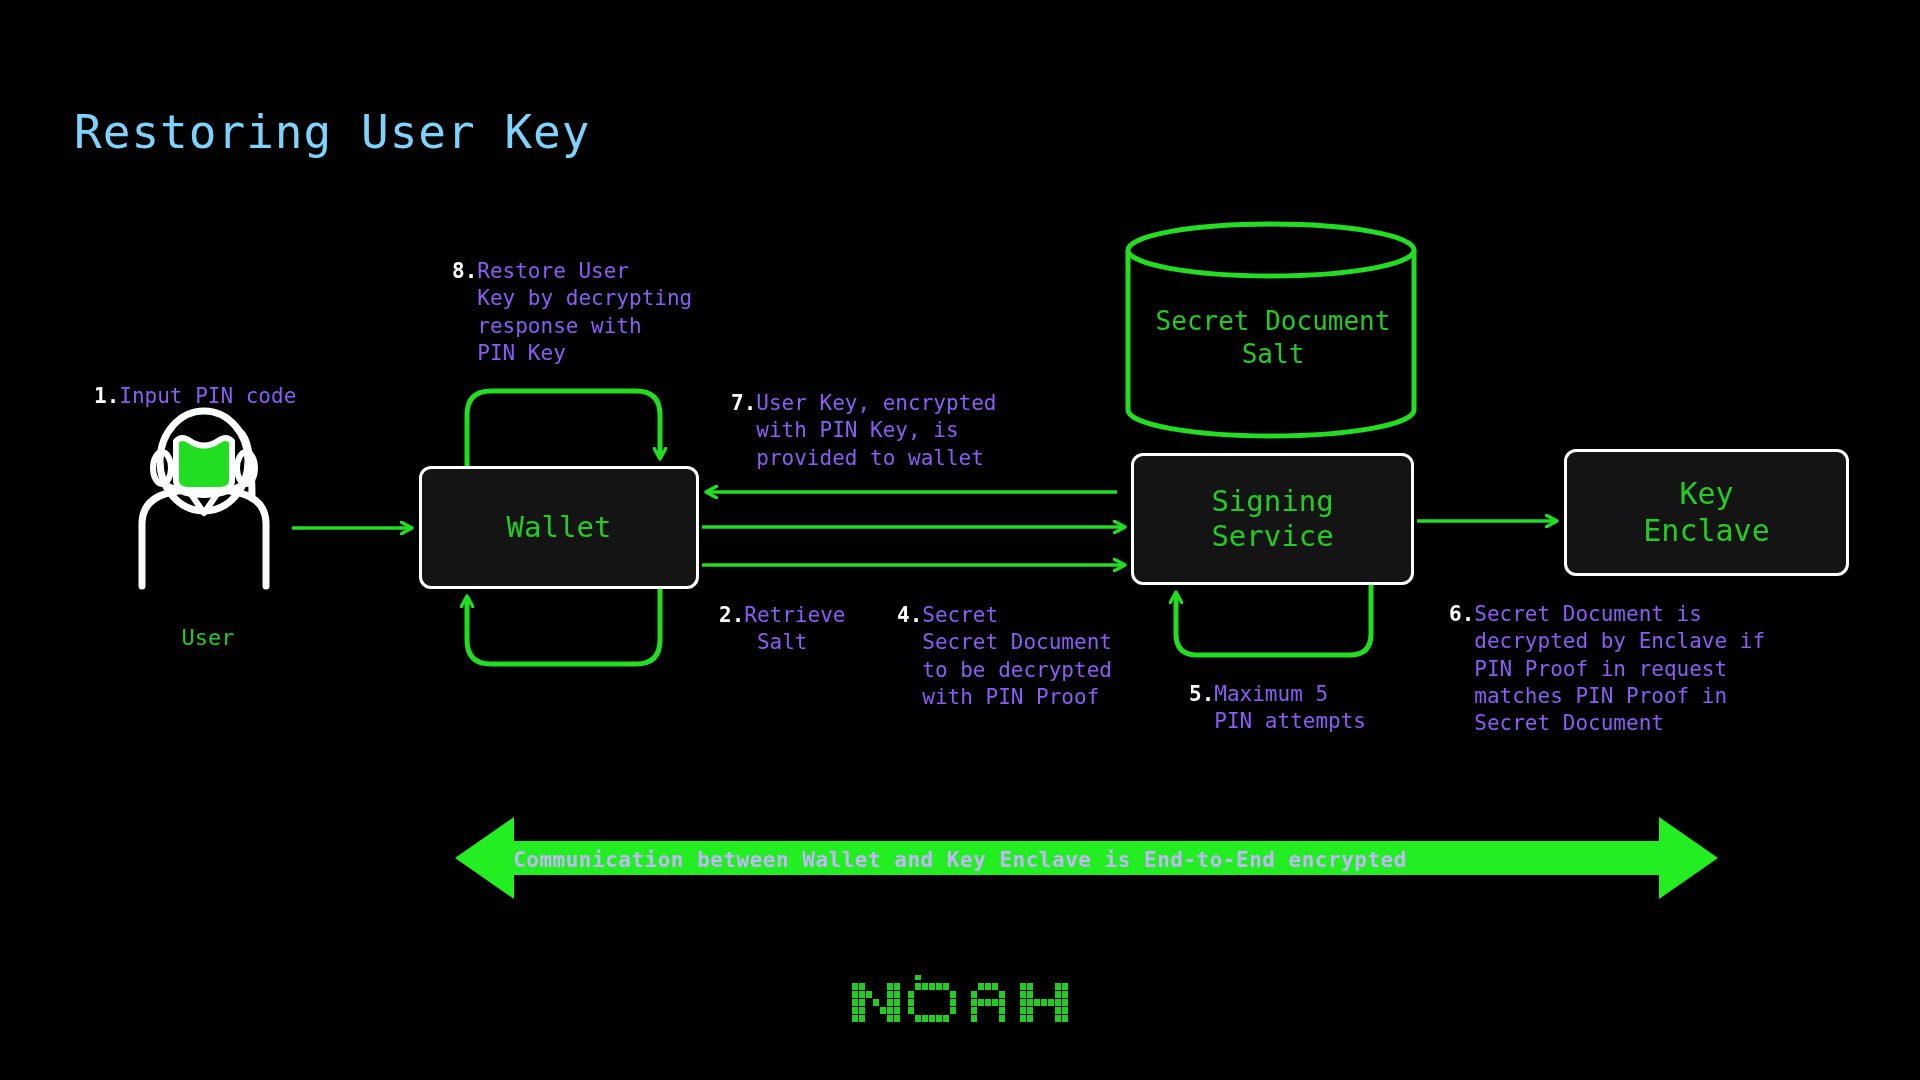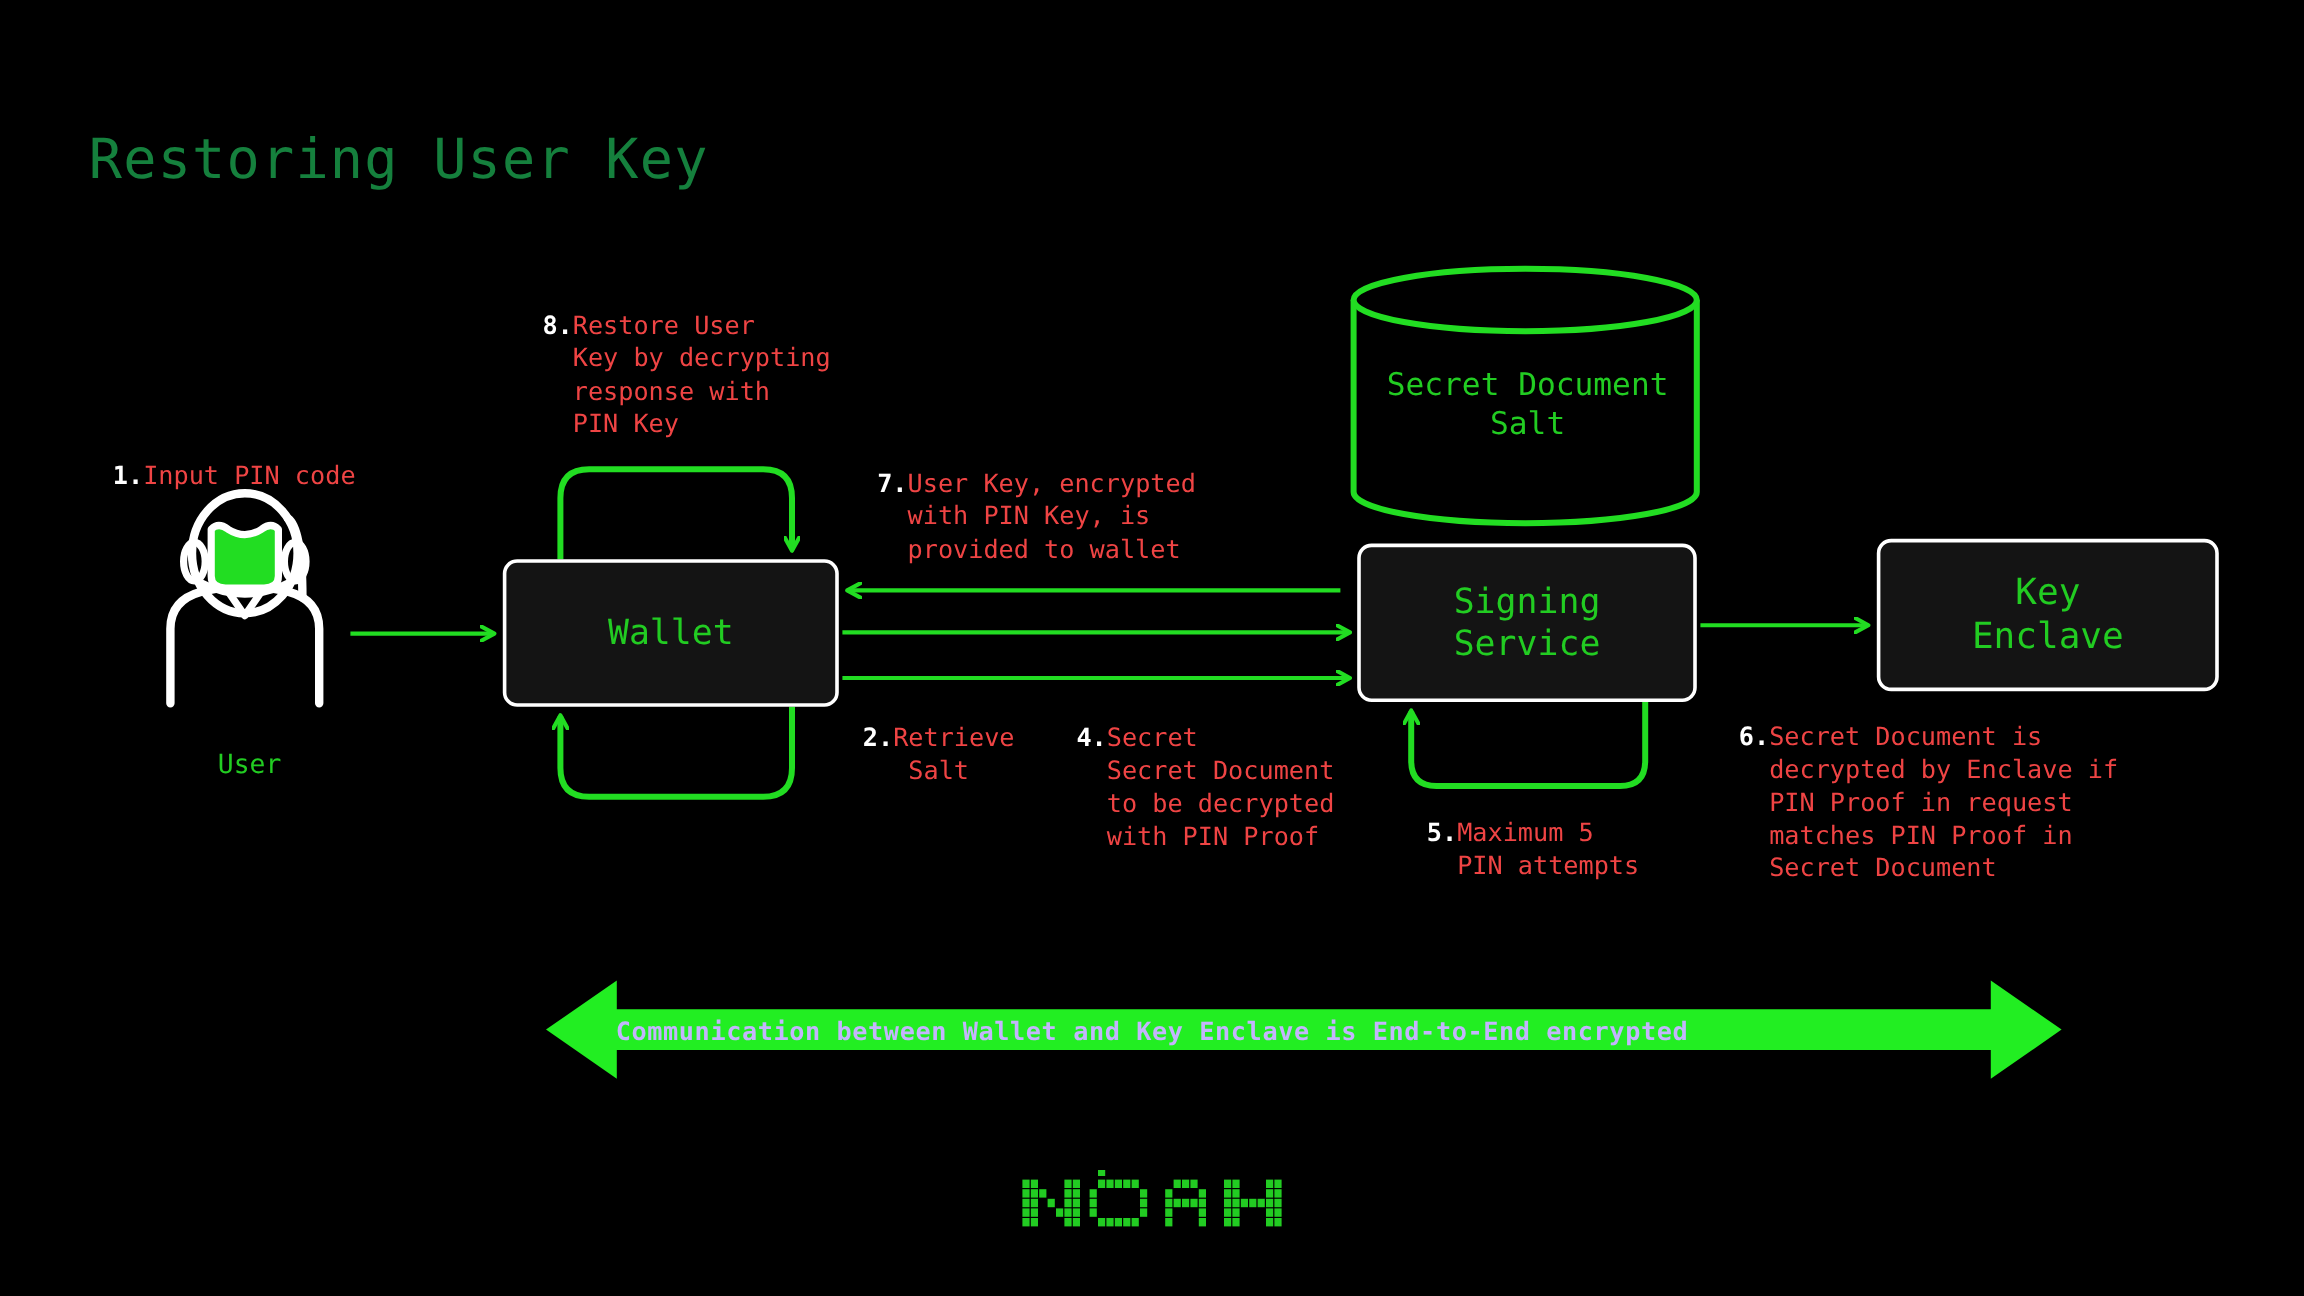--- a/index.html
+++ b/index.html
@@ -23,21 +23,21 @@
     height: 1080px;
   }
 
   
   #page-title {
     position: absolute;
     left: 74px;
     top: 105px;
     font-size: 46px;
     letter-spacing: 1px;
-    color: #15803d;
+    color: #7dd3fc;
     white-space: pre;
   }
 
   
   #edges {
     position: absolute;
     left: 0; top: 0;
     width: 1920px;
     height: 1080px;
     pointer-events: none;
@@ -105,21 +105,21 @@
     font-size: 21px;
     line-height: 1.30;
     color: #2ee62e;
     white-space: pre;
   }
   .step .num {
     color: #ffffff;
     font-weight: bold;
   }
   .step .body {
-    color: #ef4444;
+    color: #8b5cf6;
   }
   .step-indent {
     display: block;
   }
 
   #step-1 { left: 94px;  top: 383px; }
   #step-8 { left: 452px; top: 258px; }
   #step-7 { left: 731px; top: 390px; }
   #step-2 { left: 719px; top: 602px; }
   #step-4 { left: 897px; top: 602px; }

